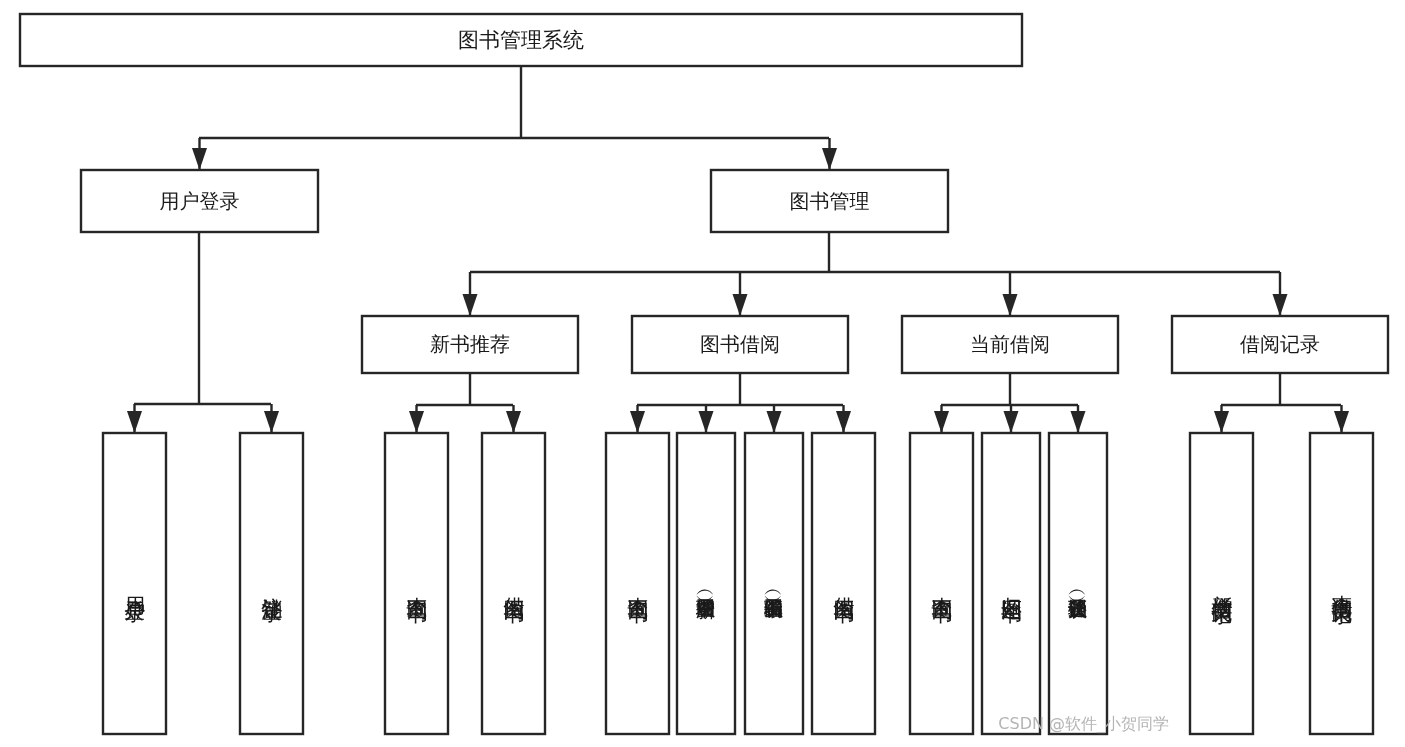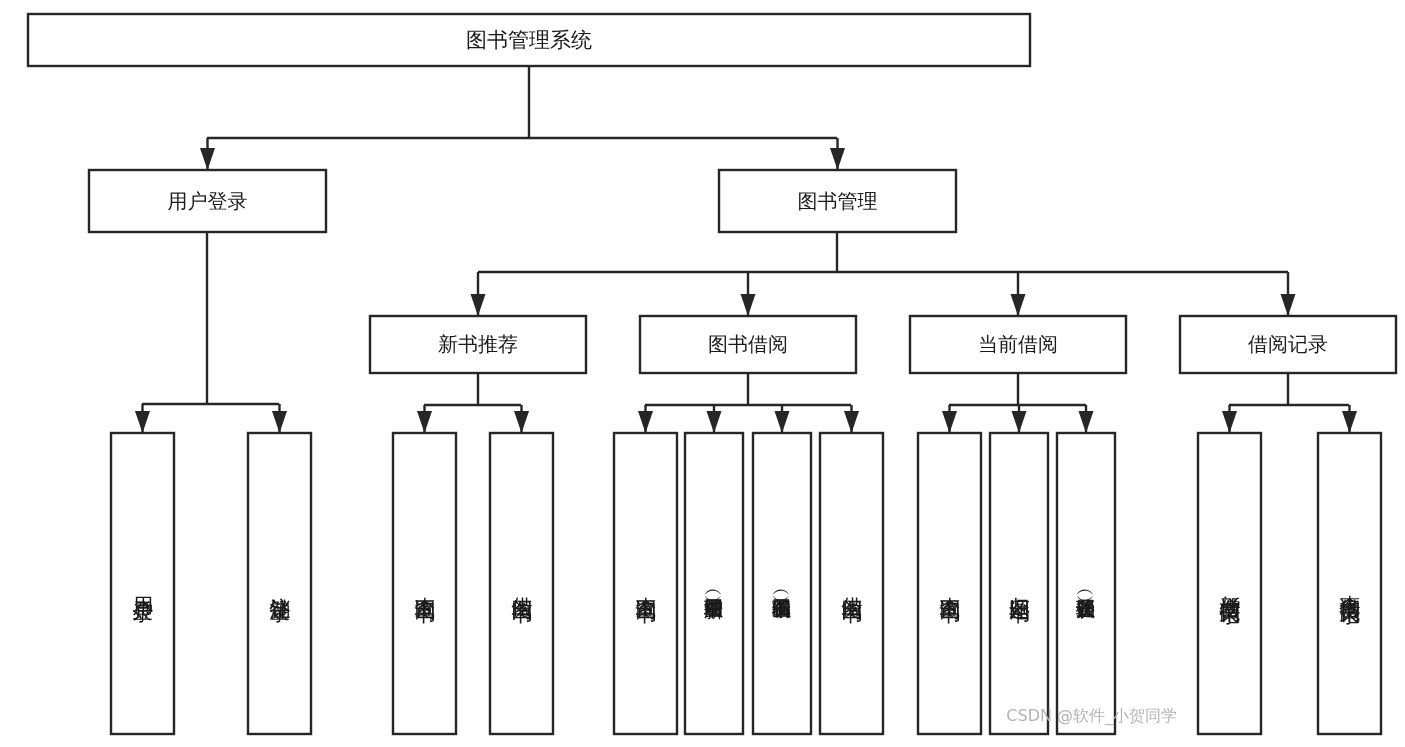--- a/index.html
+++ b/index.html
@@ -11,21 +11,20 @@
     width: 1405px;
     height: 747px;
     font-family: "DejaVu Sans", "Liberation Sans", sans-serif;
     overflow: hidden;
   }
   #diagram-root {
     position: relative;
     width: 1177px;
     height: 747px;
     background: #ffffff;
-    margin-left: 8px;
   }
   svg#diagram-canvas {
     position: absolute;
     left: 0;
     top: 0;
     width: 1405px;
     height: 747px;
     display: block;
   }
   .node-box {
@@ -69,21 +68,21 @@
     font-family: "DejaVu Sans", "Liberation Sans", sans-serif;
     font-size: 21px;
     line-height: 1;
     letter-spacing: 2px;
     color: #1a1a1a;
     white-space: nowrap;
   }
   #watermark {
     position: absolute;
     right: 8px;
-    bottom: 20px;
+    bottom: 12px;
     font-family: "DejaVu Sans", "Liberation Sans", sans-serif;
     font-size: 16px;
     color: #b4b4b4;
     white-space: nowrap;
     pointer-events: none;
   }
 </style>
 </head>
 <body>
 

